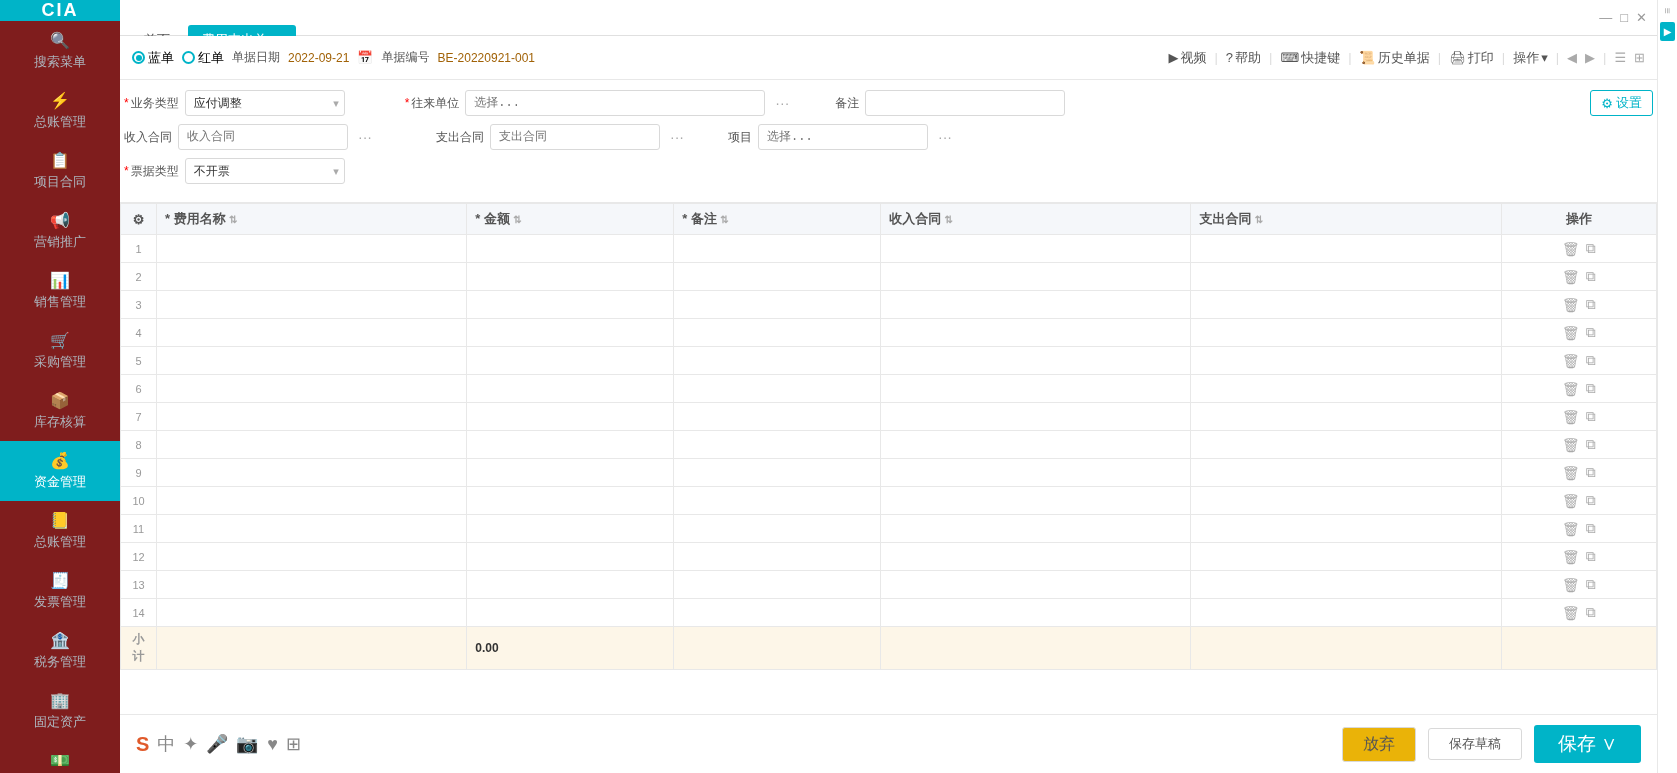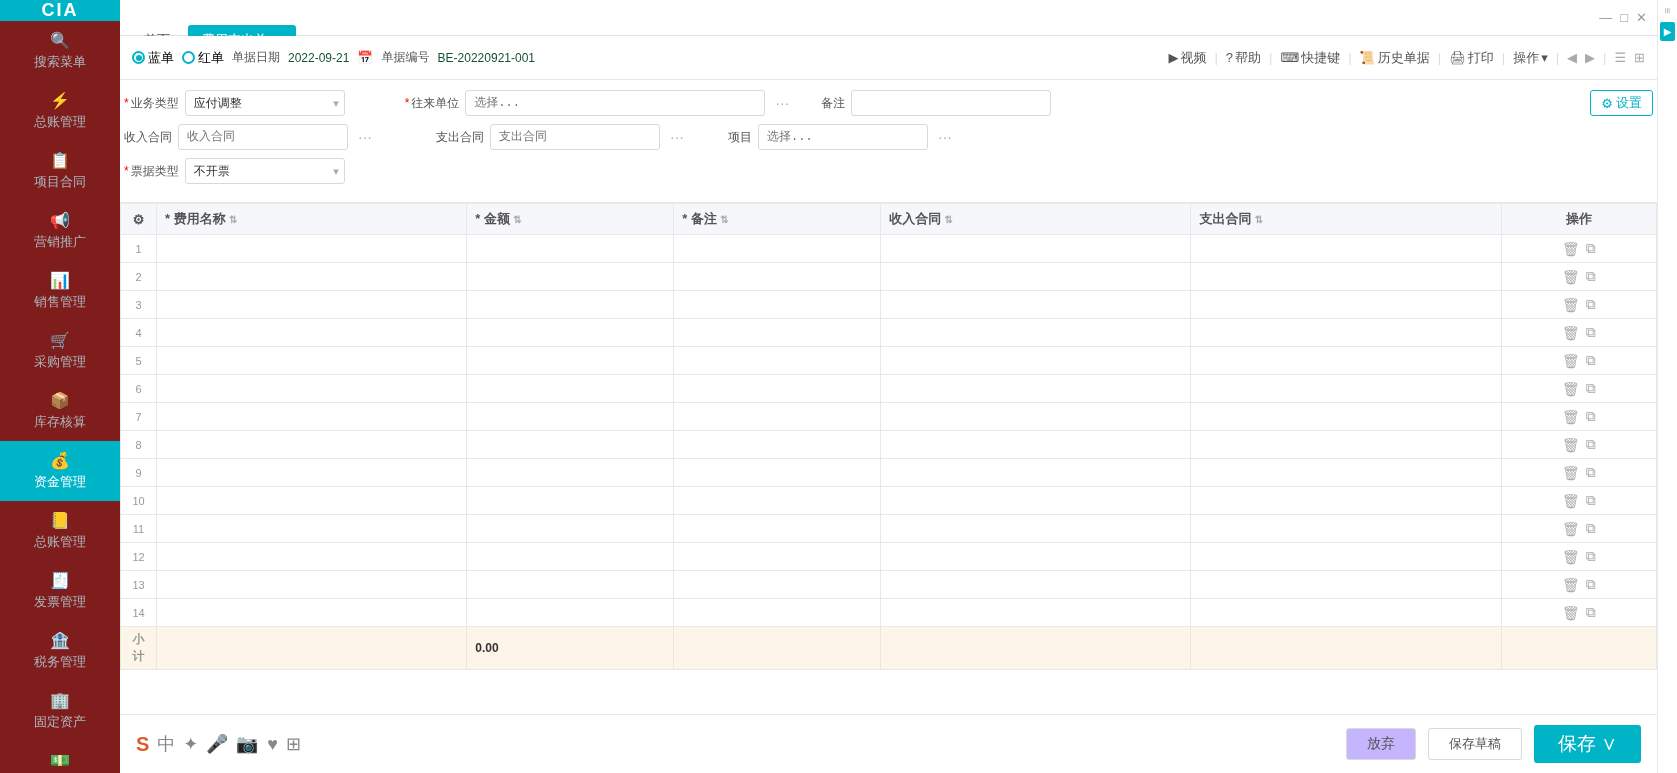--- a/index.html
+++ b/index.html
@@ -21,21 +21,21 @@
     .tab.active { background: #00b4c8; color: #fff; }
     .tab .close { font-size: 11px; cursor: pointer; }
 
     
     .toolbar { display: flex; align-items: center; background: #fff; border-bottom: 1px solid #e8e8e8; padding: 6px 12px; gap: 8px; flex-wrap: wrap; min-height: 44px; }
     .radio-group { display: flex; align-items: center; gap: 8px; }
     .radio-label { display: flex; align-items: center; gap: 3px; cursor: pointer; font-size: 13px; }
     .radio-dot { width: 13px; height: 13px; border-radius: 50%; border: 2px solid #00b4c8; display: flex; align-items: center; justify-content: center; }
     .radio-dot.checked::after { content: ''; width: 6px; height: 6px; border-radius: 50%; background: #00b4c8; }
     .field-label { color: #555; font-size: 12px; }
-    .field-value { color: #14532d; font-size: 12px; }
+    .field-value { color: #a16207; font-size: 12px; }
     .toolbar-right { margin-left: auto; display: flex; align-items: center; gap: 8px; }
     .toolbar-btn { color: #555; font-size: 12px; cursor: pointer; display: flex; align-items: center; gap: 2px; }
 
     
     .form-area { background: #fff; padding: 10px 4px; border-bottom: 1px solid #e8e8e8; }
     .form-row { display: flex; align-items: center; gap: 20px; margin-bottom: 8px; flex-wrap: wrap; }
     .form-field { display: flex; align-items: center; gap: 6px; }
     .form-field label { color: #555; font-size: 12px; white-space: nowrap; }
     .form-field label.required::before { content: '*'; color: red; margin-right: 2px; }
     .form-input { border: 1px solid #d9d9d9; border-radius: 3px; padding: 3px 8px; font-size: 12px; color: #333; background: #fff; min-width: 160px; height: 26px; font-family: Liberation Mono, monospace; }
@@ -55,21 +55,21 @@
     .row-num { color: #999; font-size: 11px; text-align: center; width: 30px; }
     .action-cell { display: flex; align-items: center; gap: 6px; justify-content: center; }
     .action-icon { color: #aaa; cursor: pointer; font-size: 14px; }
     .subtotal-row td { background: #fdf6e8; font-weight: bold; font-size: 12px; }
     .subtotal-val { color: #333; }
 
     
     .footer { background: #fff; border-top: 1px solid #e8e8e8; padding: 10px 16px; display: flex; align-items: center; justify-content: flex-end; gap: 12px; }
     .footer-icons { margin-right: auto; display: flex; gap: 8px; align-items: center; }
     .footer-icons .fi { font-size: 18px; cursor: pointer; color: #888; }
-    .btn-discard { border: 1px solid #d9d9d9; background: #c4b5fd; color: #555; padding: 6px 20px; border-radius: 3px; cursor: pointer; font-size: 14px; }
+    .btn-discard { border: 1px solid #d9d9d9; background: #eab308; color: #555; padding: 6px 20px; border-radius: 3px; cursor: pointer; font-size: 16px; }
     .btn-save-draft { border: 1px solid #d9d9d9; background: #fff; color: #555; padding: 6px 20px; border-radius: 3px; cursor: pointer; font-size: 13px; }
     .btn-save { background: #00b4c8; color: #fff; border: none; padding: 6px 24px; border-radius: 3px; cursor: pointer; font-size: 19px; display: flex; align-items: center; gap: 4px; }
 
     
     .right-edge { width: 20px; background: #fff; display: flex; flex-direction: column; align-items: center; border-left: 1px solid #e8e8e8; padding: 8px 0; gap: 8px; }
     .right-edge-item { writing-mode: vertical-rl; font-size: 10px; color: #aaa; cursor: pointer; }
     .right-edge-highlight { background: #00b4c8; color: #fff; padding: 4px 2px; border-radius: 2px; }
 
     .col-settings { width: 36px; text-align: center; }
     .col-name { min-width: 120px; }
@@ -226,21 +226,21 @@
           </select>
         </div>
       </div>
 
       <div class="form-field" style="margin-left: 40px;">
         <label class="required">往来单位</label>
         <input type="text" class="form-input wide" style="min-width: 300px;" placeholder="选择...">
         <span class="dots-btn">···</span>
       </div>
 
-      <div class="form-field" style="margin-left: 8px; align-items: center;">
+      <div class="form-field" style="margin-left: 22px; align-items: center;">
         <label>备注</label>
         <input type="text" class="form-input" style="min-width: 200px;">
       </div>
 
       <div style="margin-left:auto;">
         <button class="set-btn">
           <span>⚙</span>
           <span>设置</span>
         </button>
       </div>

